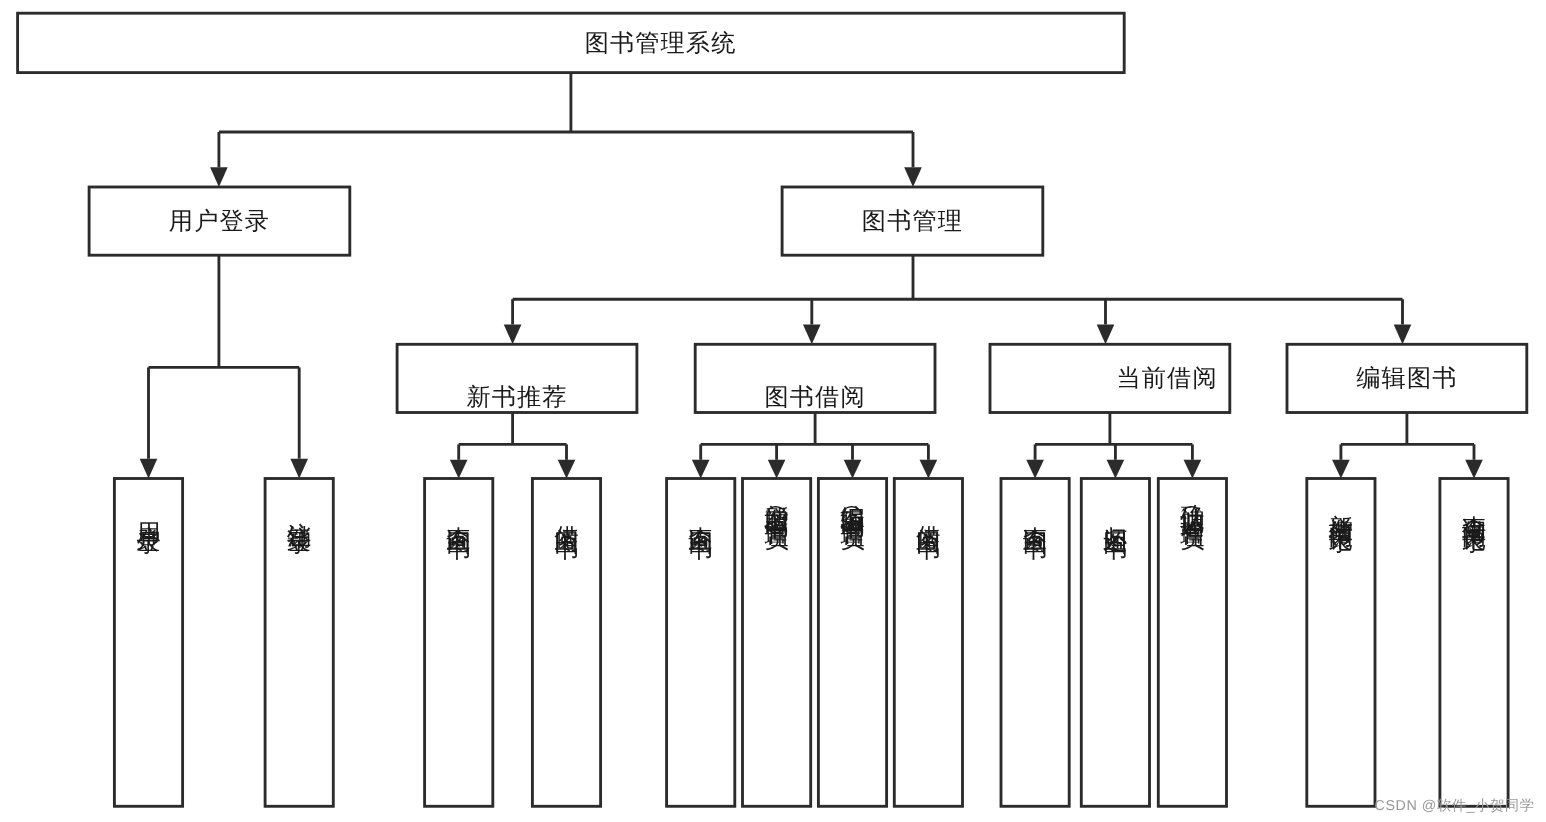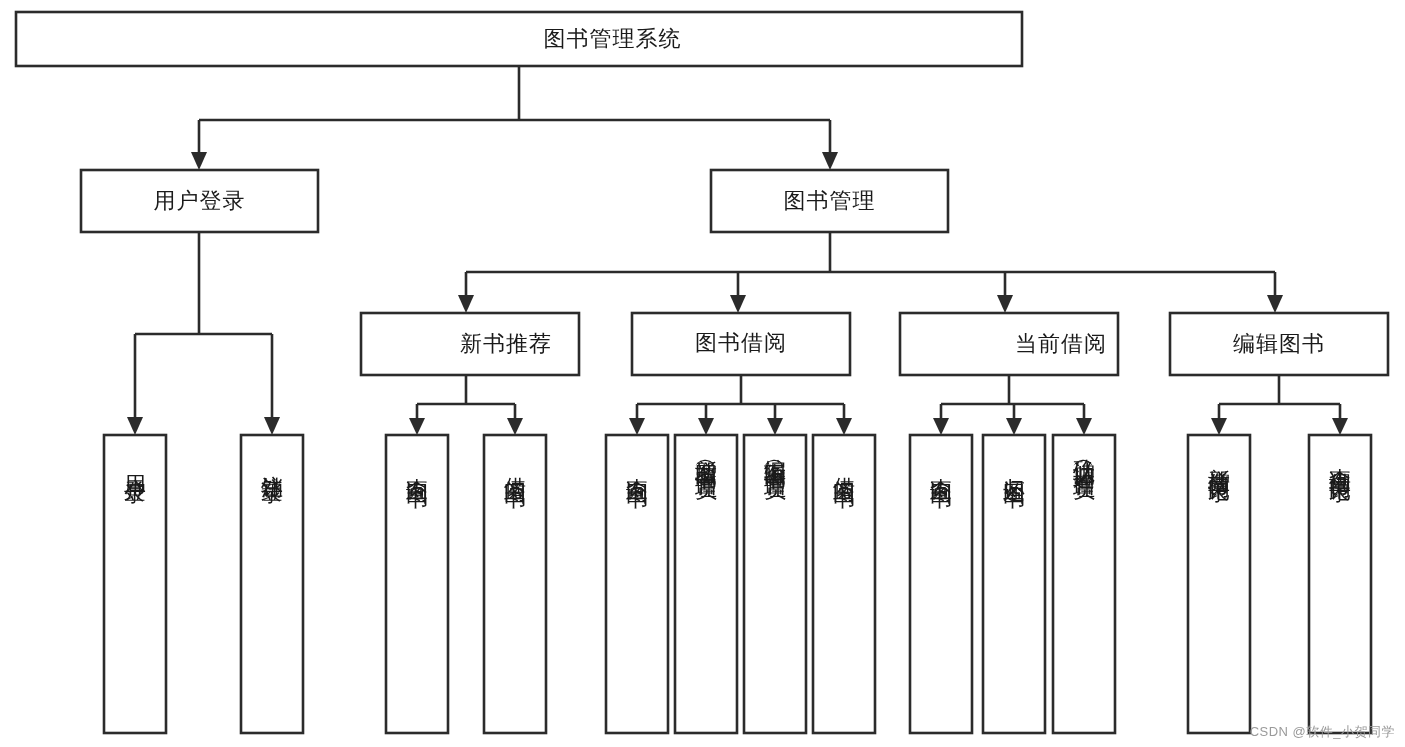--- a/index.html
+++ b/index.html
@@ -185,37 +185,37 @@
     <rect class="node-box" x="675" y="435" width="62" height="298"></rect>
     <rect class="node-box" x="744" y="435" width="62" height="298"></rect>
     <rect class="node-box" x="813" y="435" width="62" height="298"></rect>
     <rect class="node-box" x="910" y="435" width="62" height="298"></rect>
     <rect class="node-box" x="983" y="435" width="62" height="298"></rect>
     <rect class="node-box" x="1053" y="435" width="62" height="298"></rect>
     <rect class="node-box" x="1188" y="435" width="62" height="298"></rect>
     <rect class="node-box" x="1309" y="435" width="62" height="298"></rect>
   </svg>
 
-  <div class="hlabel-wrap" style="left:16px; top:12px; width:1157px; height:54px;padding-left:18px;">
+  <div class="hlabel-wrap" style="left:4px; top:12px; width:1157px; height:54px;padding-left:18px;">
     <span class="hlabel-text">图书管理系统</span>
   </div>
 
   <div class="hlabel-wrap" style="left:81px; top:170px; width:237px; height:62px;">
     <span class="hlabel-text">用户登录</span>
   </div>
 
   <div class="hlabel-wrap" style="left:711px; top:170px; width:237px; height:62px;text-align:center;">
     <span class="hlabel-text">图书管理</span>
   </div>
 
-  <div class="hlabel-wrap" style="left:361px; top:313px; width:218px; height:62px;margin-left:36px;">
+  <div class="hlabel-wrap" style="left:361px; top:330px; width:218px; height:62px;">
     <span class="hlabel-text">新书推荐</span>
   </div>
 
-  <div class="hlabel-wrap" style="left:632px; top:312px; width:218px; height:62px;">
+  <div class="hlabel-wrap" style="left:632px; top:330px; width:218px; height:62px;">
     <span class="hlabel-text">图书借阅</span>
   </div>
 
   <div class="hlabel-wrap" style="left:952px; top:313px; width:218px; height:62px;">
     <span class="hlabel-text">当前借阅</span>
   </div>
 
   <div class="hlabel-wrap" style="left:1170px; top:313px; width:218px; height:62px;">
     <span class="hlabel-text">编辑图书</span>
   </div>

